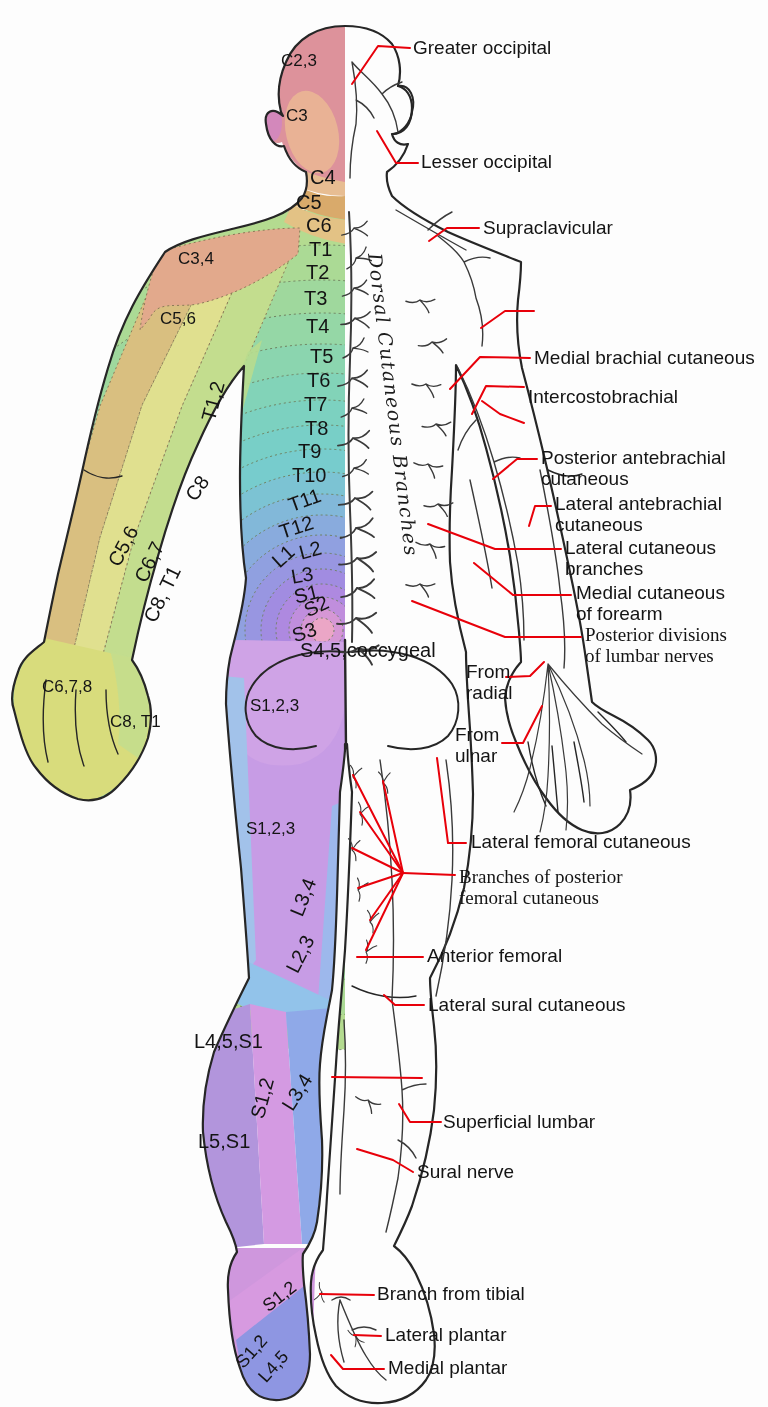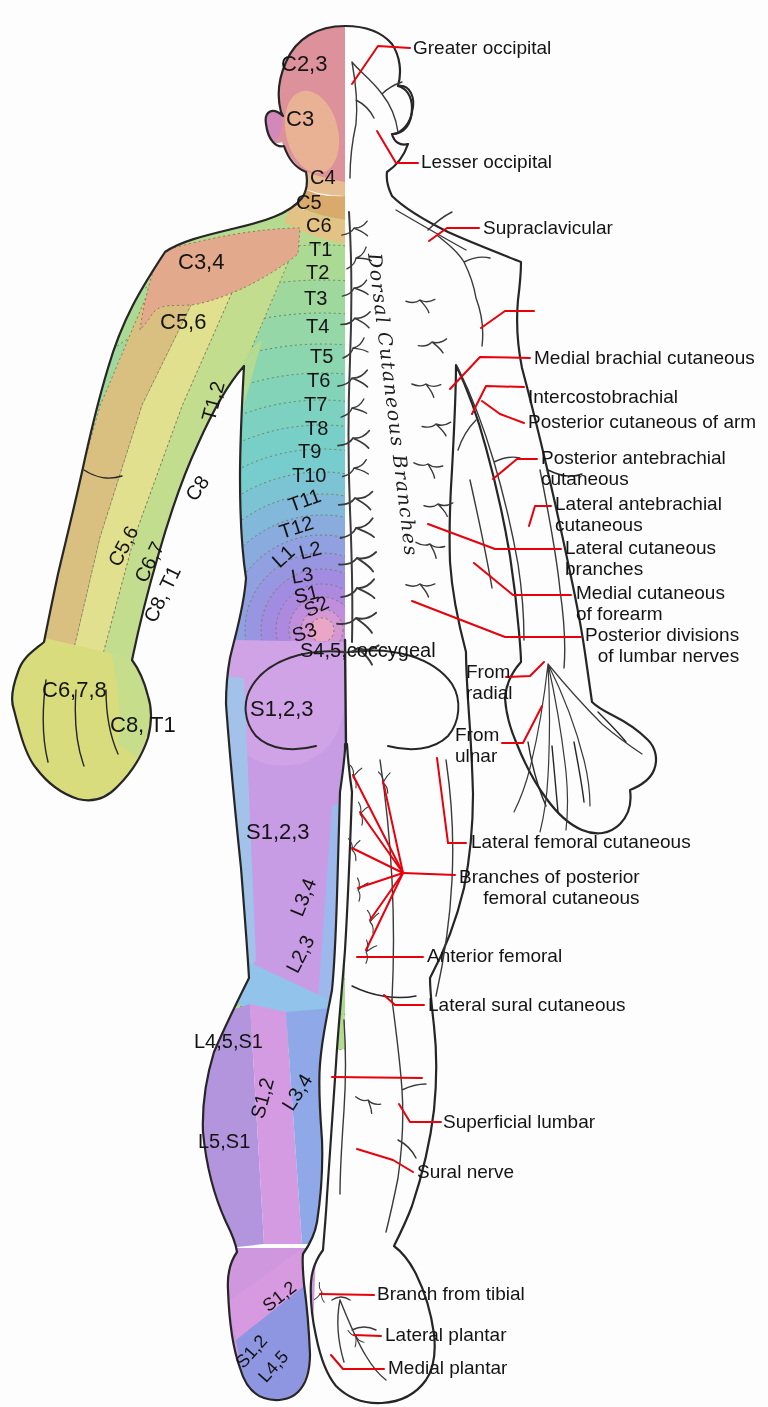--- a/index.html
+++ b/index.html
@@ -2,22 +2,22 @@
 <html><head>
 <meta charset="utf-8">
 <style>
   html,body{margin:0;padding:0;background:#fff;}
   .stage{position:relative;width:768px;height:1407px;background:#fdfdfd;overflow:hidden;
          font-family:"Liberation Sans",sans-serif;}
   .stage svg{position:absolute;left:0;top:0;}
   .lbl{position:absolute;color:#141414;font-size:20px;line-height:1.1;white-space:pre-line;}
   .nlbl{font-size:19px;}
   .sm{font-size:18px;}
-  .big{font-size:22px;}
-  .ctr{text-align:right;}
+  .big{font-size:17px;}
+  .ctr{text-align:left;font-family:Liberation Serif, serif;}
   .rot{transform-origin:center center;}
 </style>
 </head>
 <body>
 
 <div class="stage">
 
 <svg width="768" height="1407" viewBox="0 0 768 1407">
   <defs>
     <clipPath id="bodyClip">
@@ -238,21 +238,20 @@
 <div class="lbl" style="left:198px;top:1130px">L5,S1</div>
 <div class="lbl sm rot" style="left:280px;top:1297px;transform:translate(-50%,-50%) rotate(-38deg)">S1,2</div>
 <div class="lbl sm rot" style="left:252px;top:1352px;transform:translate(-50%,-50%) rotate(-48deg)">S1,2</div>
 <div class="lbl sm rot" style="left:274px;top:1367px;transform:translate(-50%,-50%) rotate(-48deg)">L4,5</div>
 
 <div class="lbl nlbl" style="left:413px;top:38px">Greater occipital</div>
 <div class="lbl nlbl" style="left:421px;top:152px">Lesser occipital</div>
 <div class="lbl nlbl" style="left:483px;top:218px">Supraclavicular</div>
 <div class="lbl nlbl" style="left:534px;top:348px">Medial brachial cutaneous</div>
 <div class="lbl nlbl" style="left:528px;top:387px">Intercostobrachial</div>
-<div class="lbl nlbl" style="left:528px;top:412px">Posterior cutaneous of arm</div>
 <div class="lbl nlbl" style="left:541px;top:448px">Posterior antebrachial
 cutaneous</div>
 <div class="lbl nlbl" style="left:555px;top:494px">Lateral antebrachial
 cutaneous</div>
 <div class="lbl nlbl" style="left:565px;top:538px">Lateral cutaneous
 branches</div>
 <div class="lbl nlbl" style="left:576px;top:583px">Medial cutaneous
 of forearm</div>
 <div class="lbl nlbl ctr" style="left:585px;top:625px">Posterior divisions
 of lumbar nerves</div>

